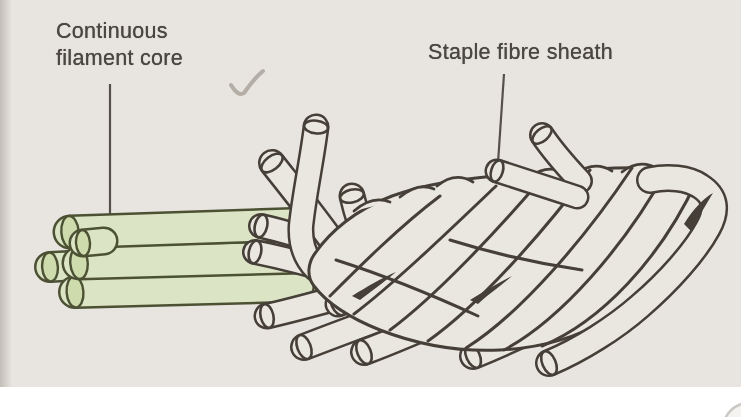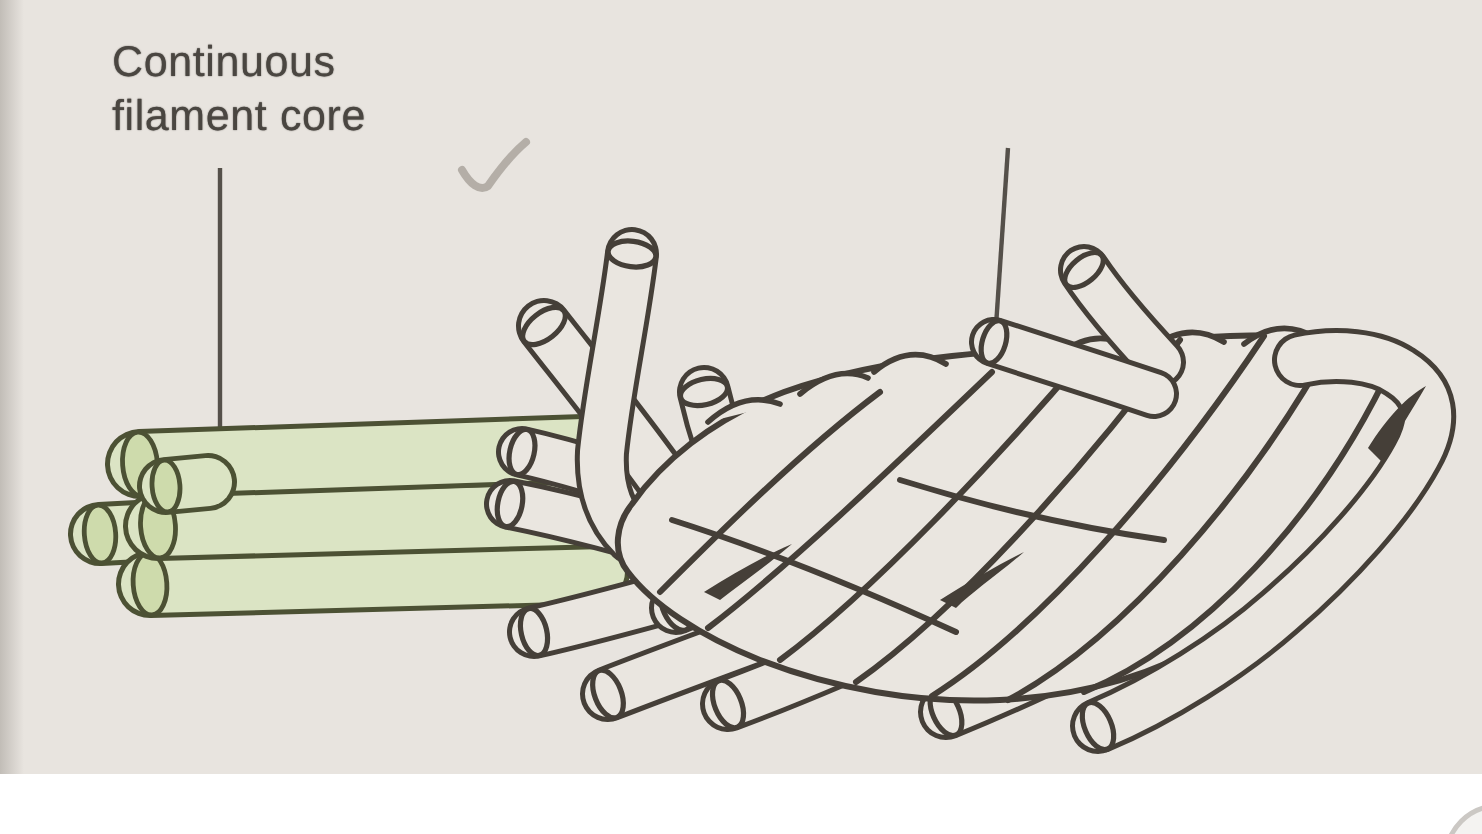--- a/index.html
+++ b/index.html
@@ -154,13 +154,14 @@
         <path d="M549 363 C580 350 615 328 640 306 C668 282 695 252 708 228 C718 210 716 196 700 186 C688 178 668 176 650 180" class="fibre-over" stroke-width="23"></path>
         <ellipse rx="6.67" ry="12.5" transform="translate(549 363) rotate(-23)" class="fibre-cap"></ellipse>
       </g>
 
     <path class="wedge" d="M684 224 C694 208 704 198 713 193 C706 205 697 219 691 231 Z"></path>
 
     <circle cx="749" cy="429" r="26" fill="var(--corner-fill,#f4f3f1)" stroke="var(--corner-ring,#cbc8c4)" stroke-width="2.5"></circle>
   </svg>
 
   <div class="fig-label" id="label-core">Continuous filament core</div>
+  <div class="fig-label" id="label-sheath">Staple fibre sheath</div>
 </div>
 
 </body></html>

